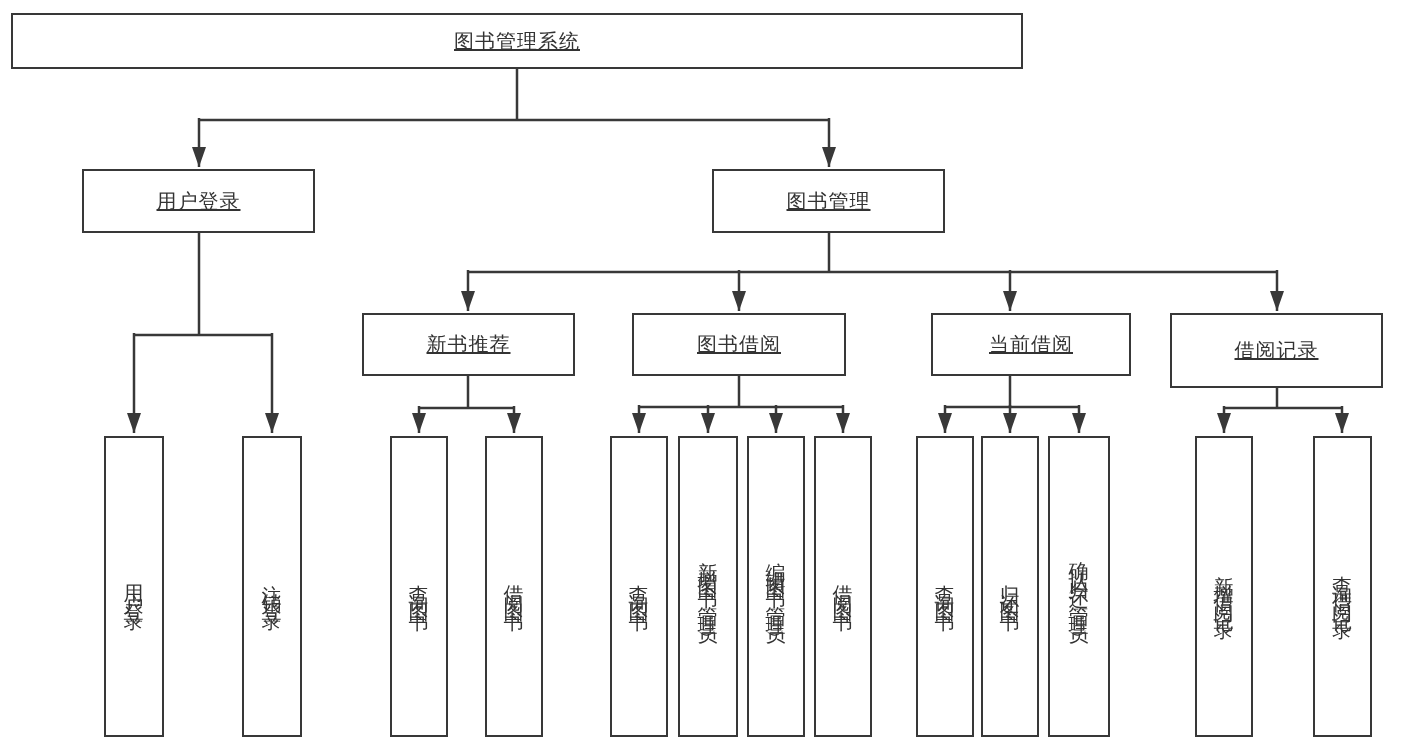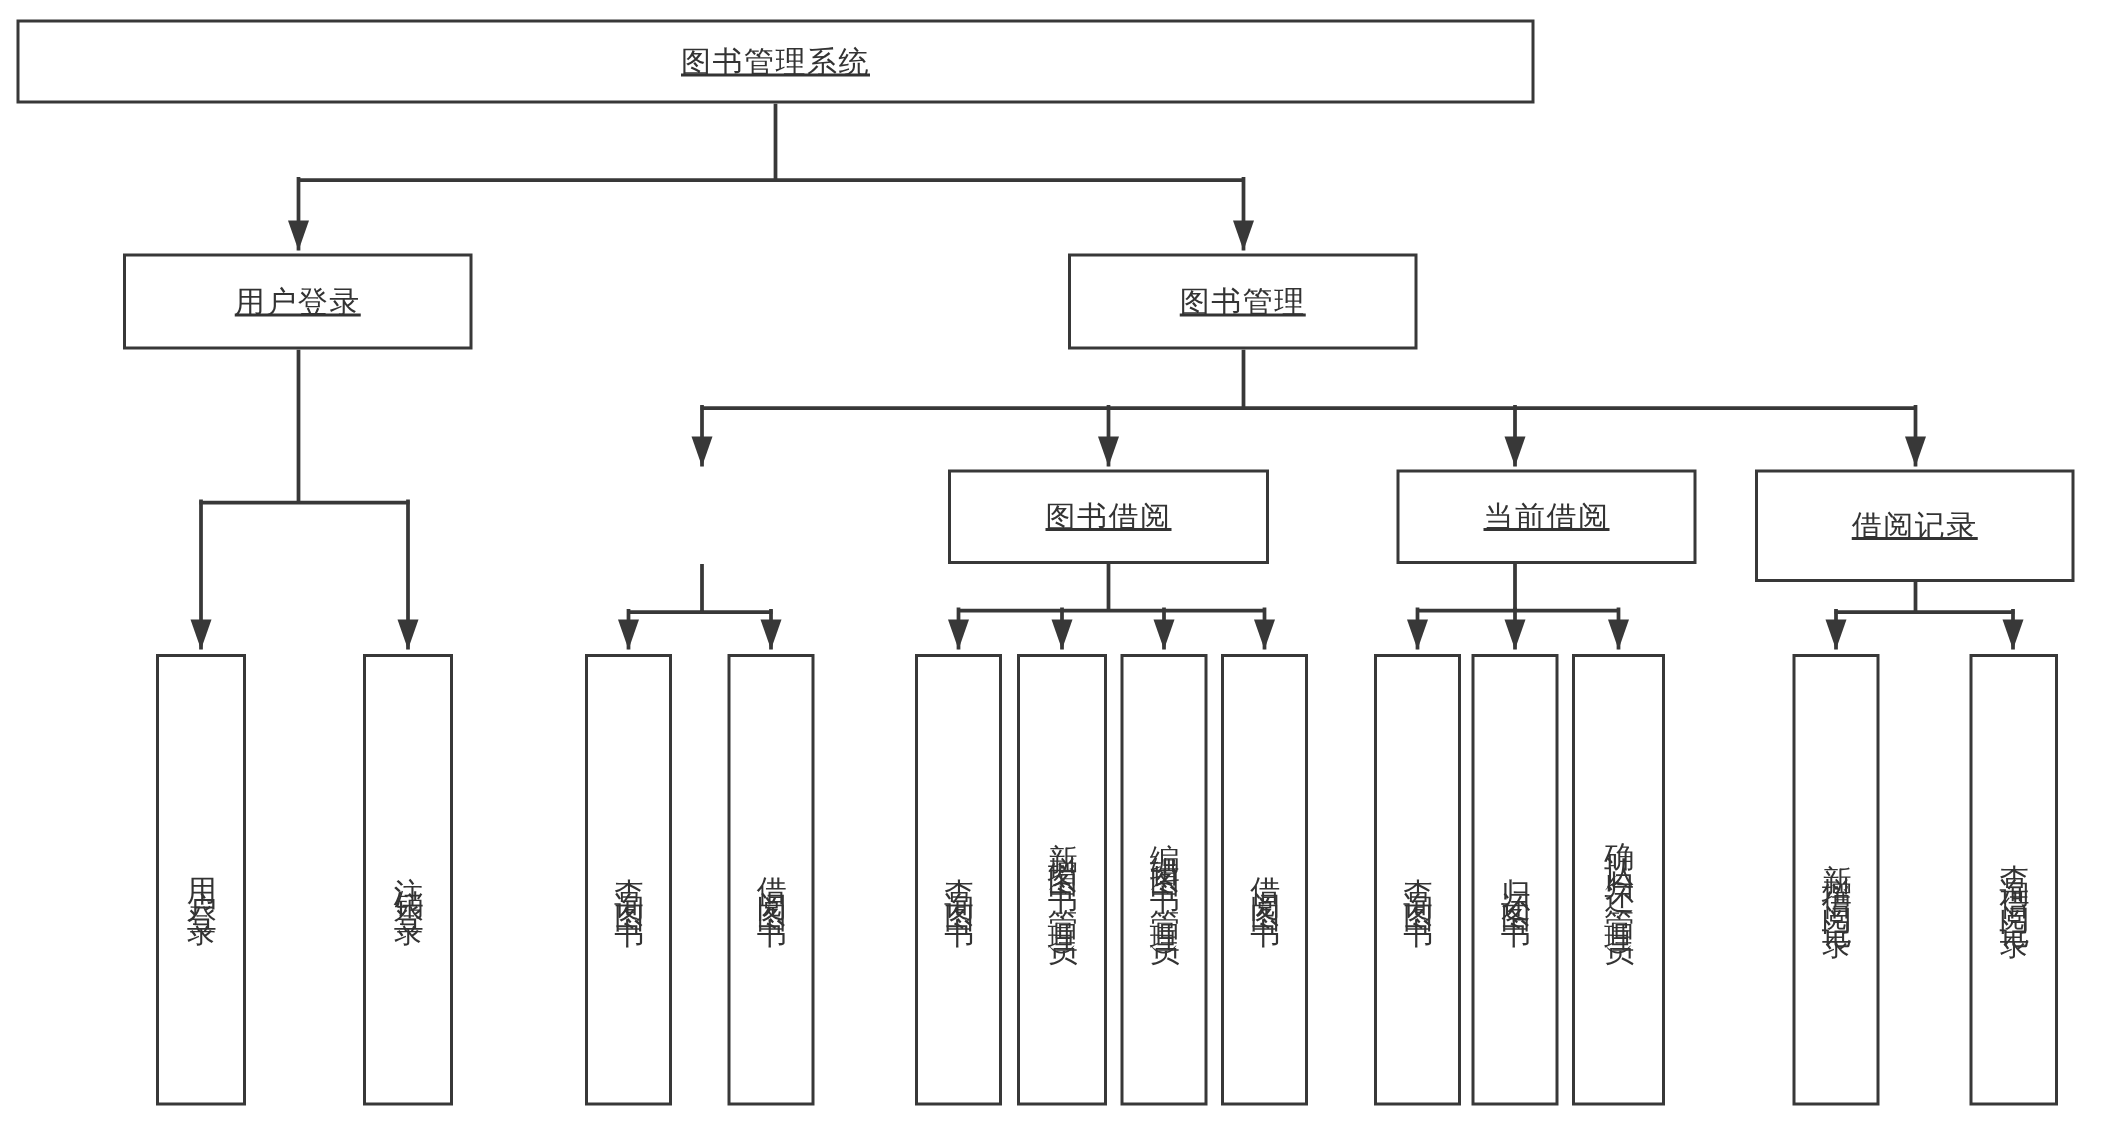--- a/index.html
+++ b/index.html
@@ -88,20 +88,23 @@
     <span>图书管理系统</span>
   </div>
 
   <div class="node hnode" style="left:82px;top:169px;width:233px;height:64px;">
     <span>用户登录</span>
   </div>
   <div class="node hnode" style="left:712px;top:169px;width:233px;height:64px;">
     <span>图书管理</span>
   </div>
 
+  <div class="node hnode" style="left:362px;top:313px;width:213px;height:63px;">
+    <span>新书推荐</span>
+  </div>
   <div class="node hnode" style="left:632px;top:313px;width:214px;height:63px;">
     <span>图书借阅</span>
   </div>
   <div class="node hnode" style="left:931px;top:313px;width:200px;height:63px;">
     <span>当前借阅</span>
   </div>
   <div class="node hnode" style="left:1170px;top:313px;width:213px;height:75px;">
     <span>借阅记录</span>
   </div>
 

